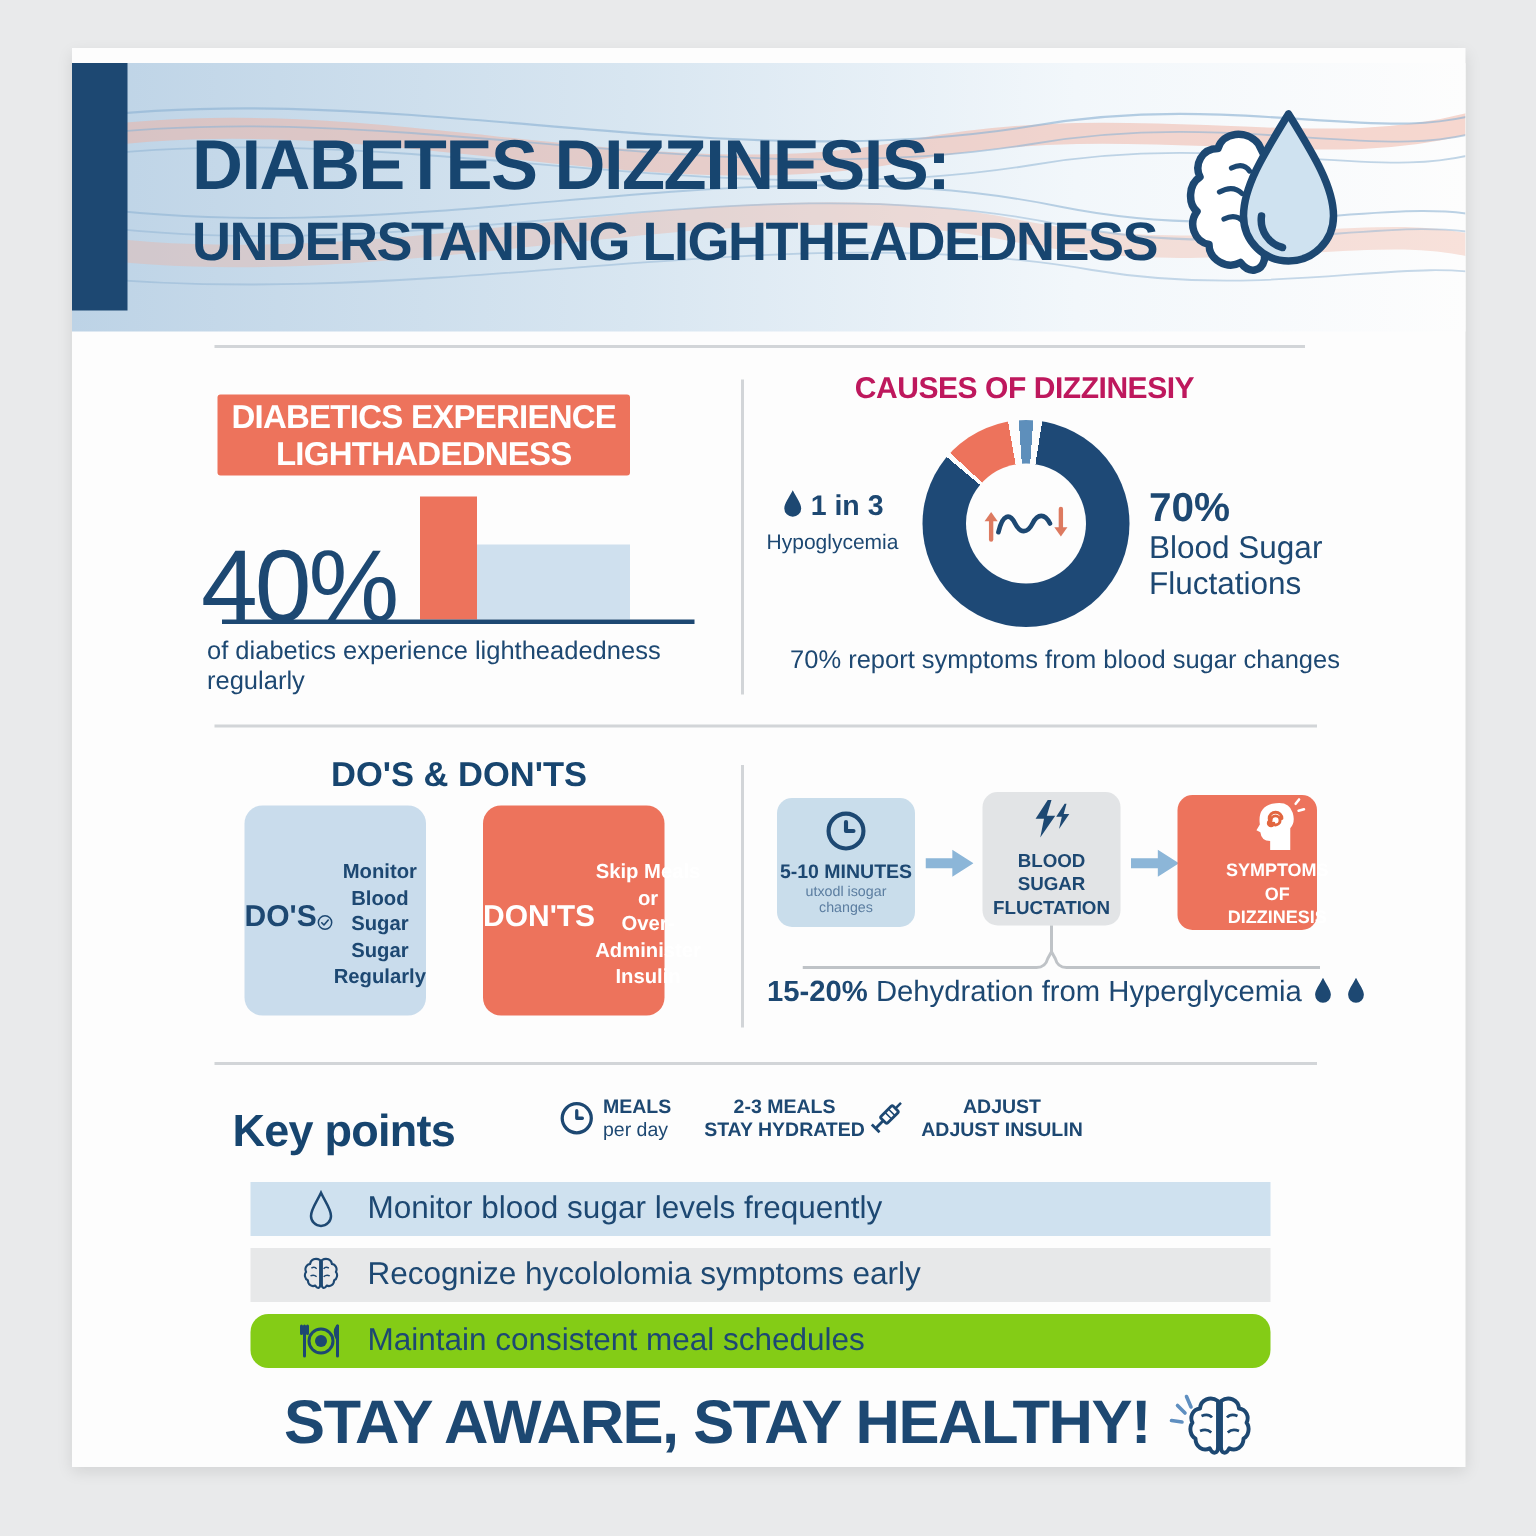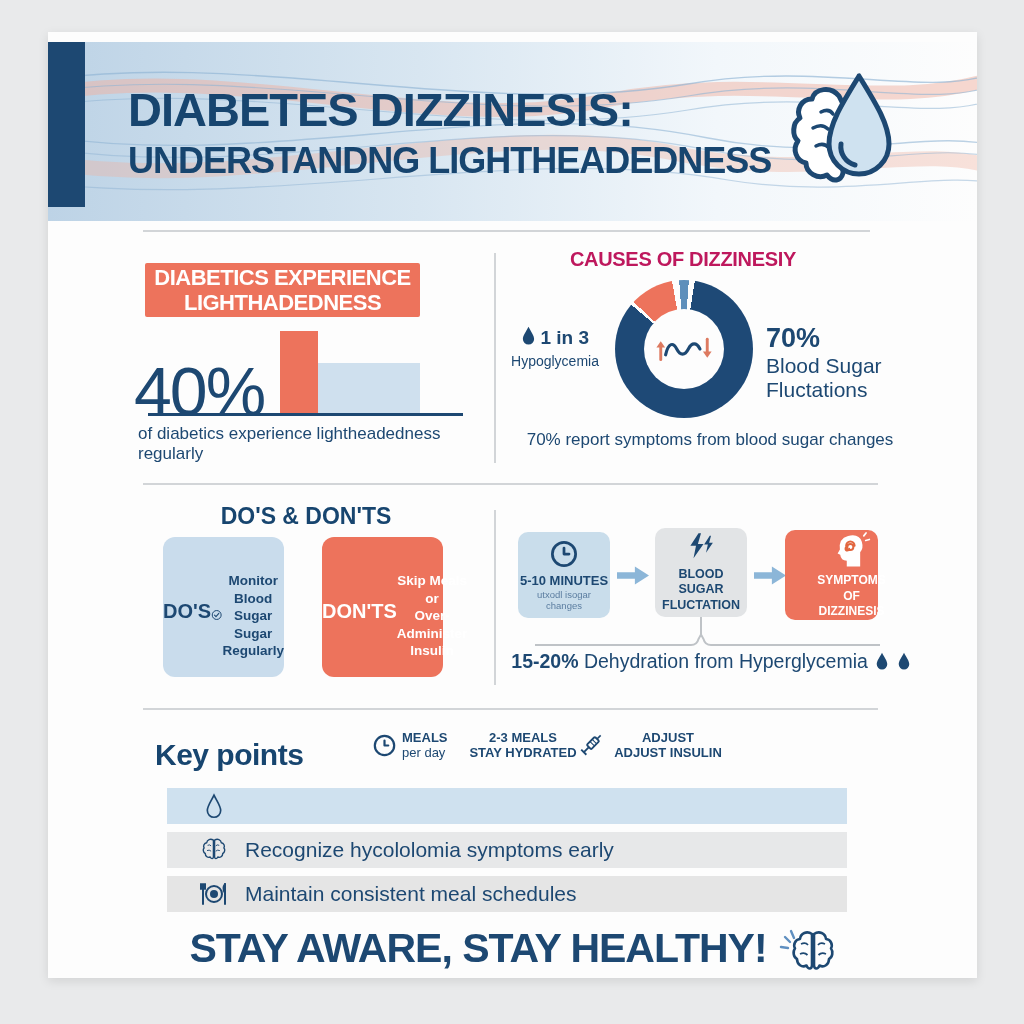--- a/index.html
+++ b/index.html
@@ -77,21 +77,21 @@
   .mini .l1{font-size:13px;font-weight:800;}
   .mini .l2{font-size:13px;}
   .mini.b .l2{font-weight:800;}
   .mg1{left:354px;} .mg2{left:420px;width:110px;text-align:center;} .mg3{left:564px;width:112px;text-align:center;}
   .mclock{left:324px;top:701px;} .msyr{left:530px;top:699px;}
   .kp-row{left:119px;width:680px;height:36px;display:flex;align-items:center;color:#1d4872;font-size:21px;}
   .kp-row .ric{width:34px;display:flex;justify-content:center;margin-left:30px;}
   .kp-row .rtx{margin-left:14px;}
   .r1{top:756px;background:#cfe1ef;}
   .r2{top:800px;background:#e7e8e9;}
-  .r3{top:844px;background:#e5e5e5;}
+  .r3{top:844px;background:#84cc16;border-radius:12px;}
   
   .footer-msg{left:80px;top:893px;width:700px;text-align:center;font-size:41px;font-weight:800;color:#1d4872;letter-spacing:-1px;}
   .footer-brain{left:727px;top:890px;}
 </style>
 </head>
 <body>
 
 <div class="card">
 
   <div class="abs header">
@@ -274,20 +274,21 @@
     <div class="l1">ADJUST</div>
     <div class="l2">ADJUST INSULIN</div>
   </div>
 
   <div class="abs kp-row r1">
     <span class="ric">
       <svg width="20" height="26" viewBox="0 0 24 30">
         <path d="M12 2 C8.5 9.5 4 15 4 20.5 a8 8 0 0 0 16 0 C20 15 15.5 9.5 12 2 Z" fill="none" stroke="#1d4872" stroke-width="2"></path>
       </svg>
     </span>
+    <span class="rtx">Monitor blood sugar levels frequently</span>
   </div>
 
   <div class="abs kp-row r2">
     <span class="ric">
       <svg width="28" height="26" viewBox="0 0 48 44">
         <g fill="none" stroke="#1d4872" stroke-width="2.4" stroke-linejoin="round">
           <path id="lobeA" d="M23 5 C18 2 12 4 11.5 9.5 C7 10 5 15 7 18.5 C4.5 21 5.5 26.5 9 28 C9 33 13.5 36 17.5 34 C19.5 38 23 37.5 23 33.5 Z"></path>
           <use href="#lobeA" transform="translate(48,0) scale(-1,1)"></use>
           <path d="M24 5 V35" stroke-width="2"></path>
           <path d="M13 14 q4 -2 6 1 M12 23 q4 -2 7 1 M33 14 q-4 -2 -6 1 M34 23 q-4 -2 -7 1" stroke-width="1.6"></path>

